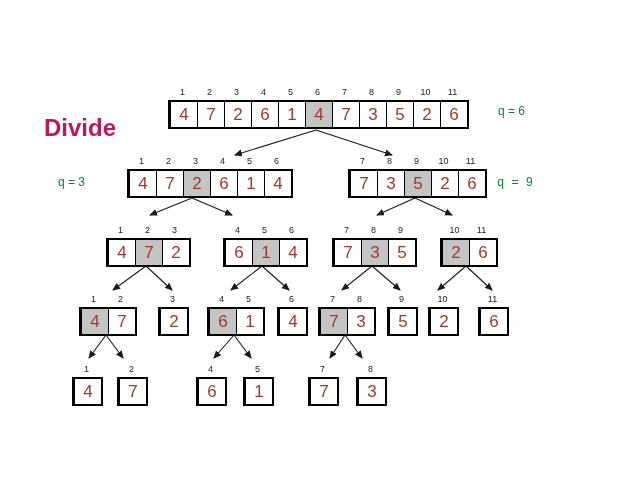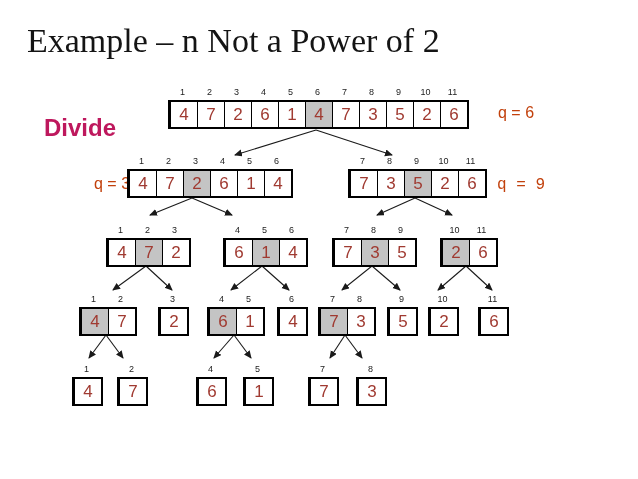--- a/index.html
+++ b/index.html
@@ -15,25 +15,25 @@
     font-family:"Liberation Serif", serif;
     font-size:34px;line-height:1.1;color:#141414;
     white-space:nowrap;
   }
   #divide-label{
     position:absolute;left:44px;top:114px;
     font-size:24px;color:#be185d;font-weight:bold;
   }
   .q-label{
     position:absolute;
-    font-size:16px;color:#c2410c;
+    font-size:12px;color:#15803d;
     white-space:nowrap;
   }
   #q6-label{left:498px;top:104px;}
-  #q3-label{left:58px;top:175px;margin-left:36px;}
+  #q3-label{left:58px;top:175px;}
   #q9-label{left:497px;top:176px;font-family:Liberation Mono, monospace;}
   #connector-layer{
     position:absolute;left:0;top:0;width:638px;height:479px;
     pointer-events:none;
   }
   .array{
     position:absolute;
     display:flex;
     border:2px solid #000000;
     background:#ffffff;
@@ -52,21 +52,20 @@
   .idx{
     position:absolute;top:-15px;
     width:27px;text-align:center;
     font-size:9px;color:#222222;
   }
 </style>
 </head>
 <body>
 
 <div id="stage">
-  <div id="page-title">Example – n Not a Power of 2</div>
   <div id="divide-label">Divide</div>
   <div id="q6-label" class="q-label">q = 6</div>
   <div id="q3-label" class="q-label">q = 3</div>
   <div id="q9-label" class="q-label">q = 9</div>
 
   <svg id="connector-layer" width="638" height="479" viewBox="0 0 638 479" xmlns="http://www.w3.org/2000/svg">
     <defs>
       <marker id="arrowhead" markerUnits="userSpaceOnUse" markerWidth="9" markerHeight="9" refX="7" refY="3.5" orient="auto">
         <path d="M0,0 L8,3.5 L0,7 Z" fill="#1a1a1a"></path>
       </marker>

